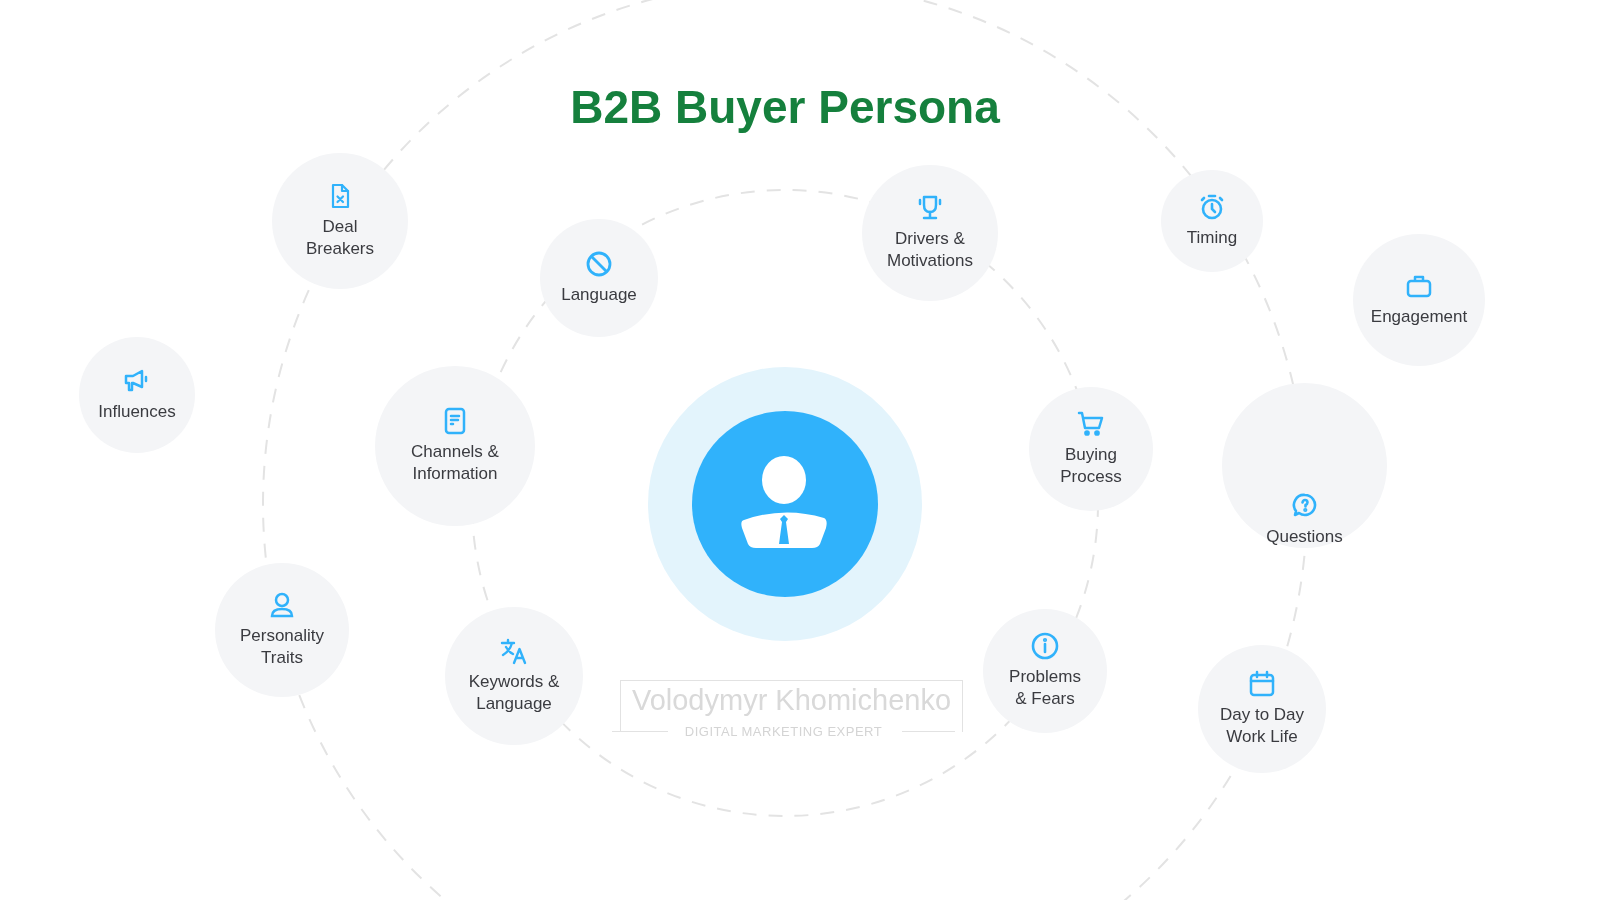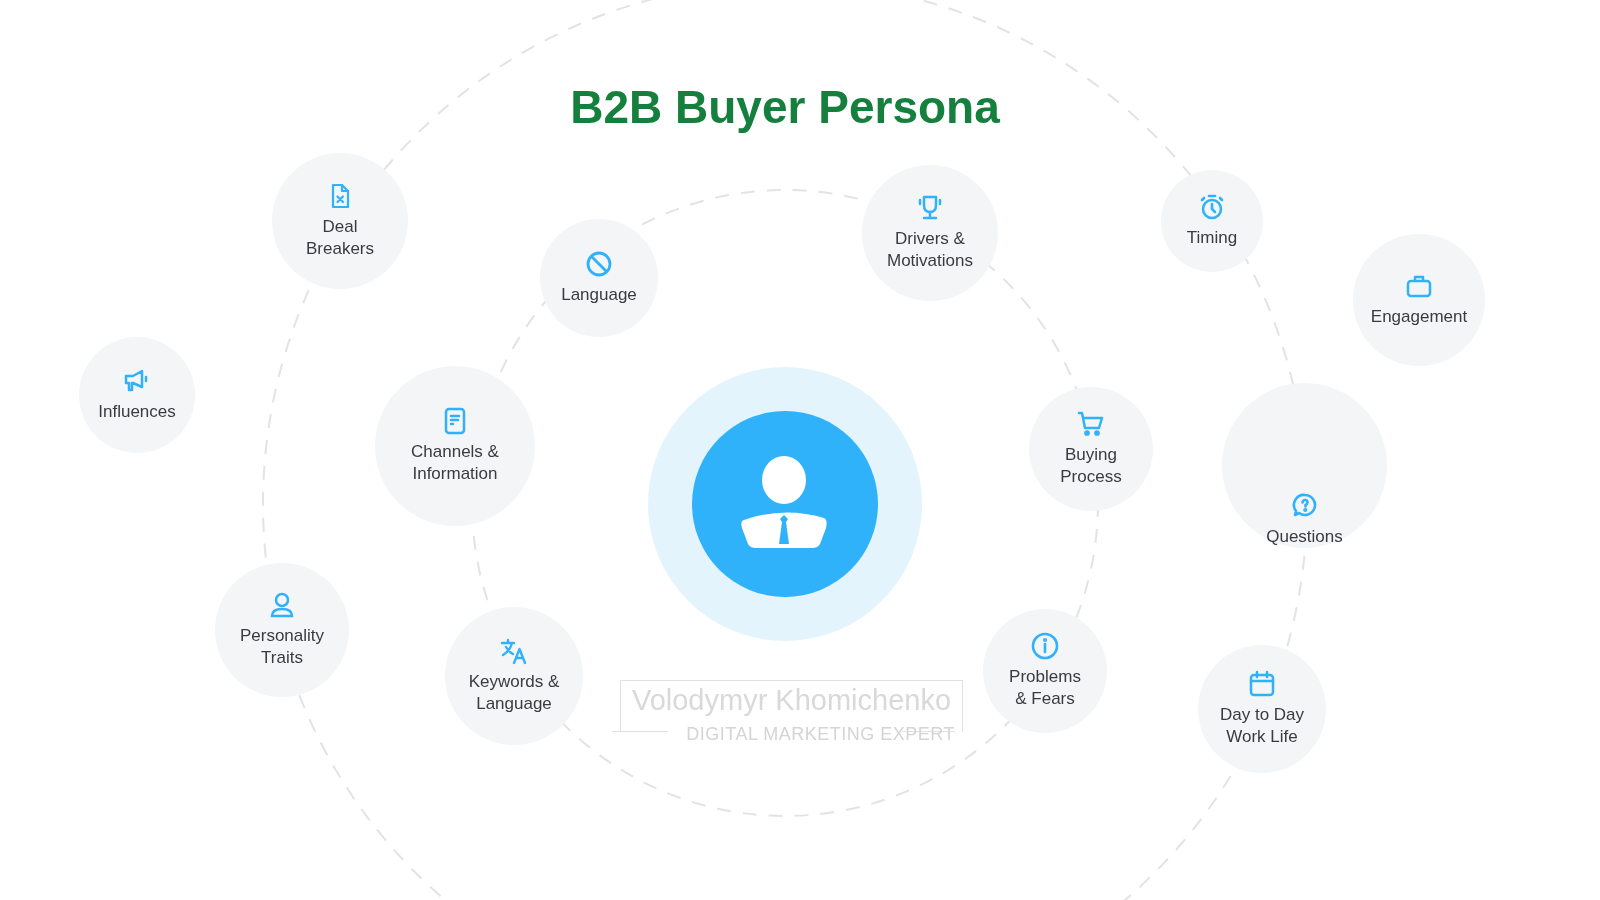--- a/index.html
+++ b/index.html
@@ -15,21 +15,21 @@
   .node .label { font-size:17px; color:#3a3b40; line-height:22px; white-space:pre-line; }
   .center-halo { position:absolute; left:648px; top:367px; width:274px; height:274px;
                  border-radius:50%; background:#e3f4fc; }
   .center-core { position:absolute; left:692px; top:411px; width:186px; height:186px;
                  border-radius:50%; background:#30b2fb; display:flex; align-items:center; justify-content:center; }
   .wm { position:absolute; left:612px; top:680px; width:343px; height:52px;
         border:1px solid #e2e2e2; border-bottom:none; box-sizing:border-box;margin-left:8px; }
   .wm-name { position:absolute; left:0; right:0; top:3px; text-align:center; font-size:29px; color:#d9d9d9; }
   .wm-bl { position:absolute; left:612px; top:731px; width:56px; height:1px; background:#e2e2e2; }
   .wm-br { position:absolute; left:902px; top:731px; width:53px; height:1px; background:#e2e2e2; }
-  .wm-sub { position:absolute; left:612px; width:343px; top:724px; text-align:right; font-size:18px; color:#d4d4d4; letter-spacing:0.5px; }
+  .wm-sub { position:absolute; left:612px; width:343px; top:724px; text-align:center; font-size:13px; color:#d4d4d4; letter-spacing:0.5px; }
 </style>
 </head>
 <body>
 
 <svg class="rings" viewBox="0 0 1600 900">
   <circle cx="785" cy="504" r="522" fill="none" stroke="#e3e3e3" stroke-width="2" stroke-dasharray="14 12"></circle>
   <circle cx="785" cy="503" r="313" fill="none" stroke="#e3e3e3" stroke-width="2" stroke-dasharray="14 12"></circle>
 </svg>
 
 <div class="title">B2B Buyer Persona</div>

